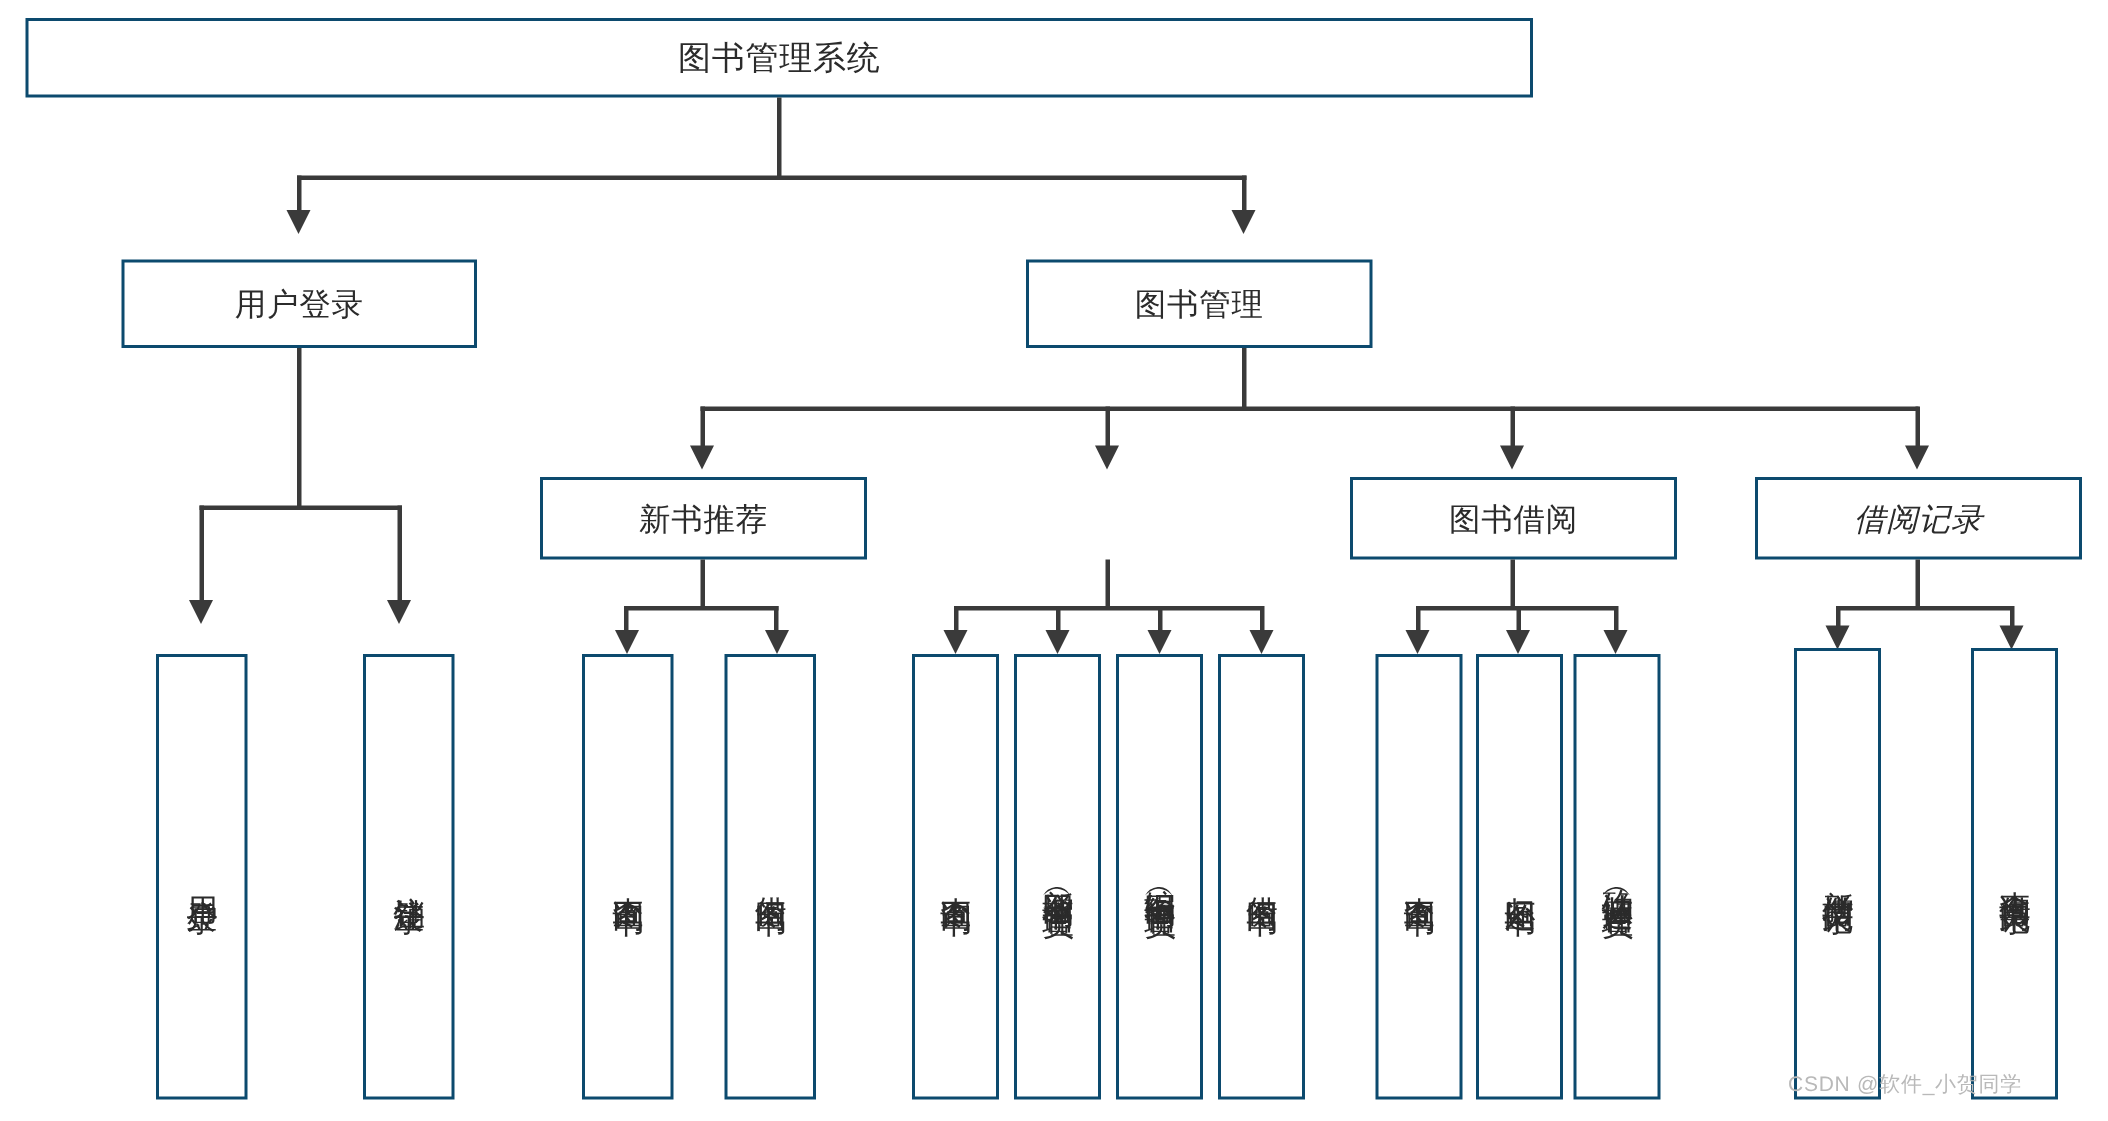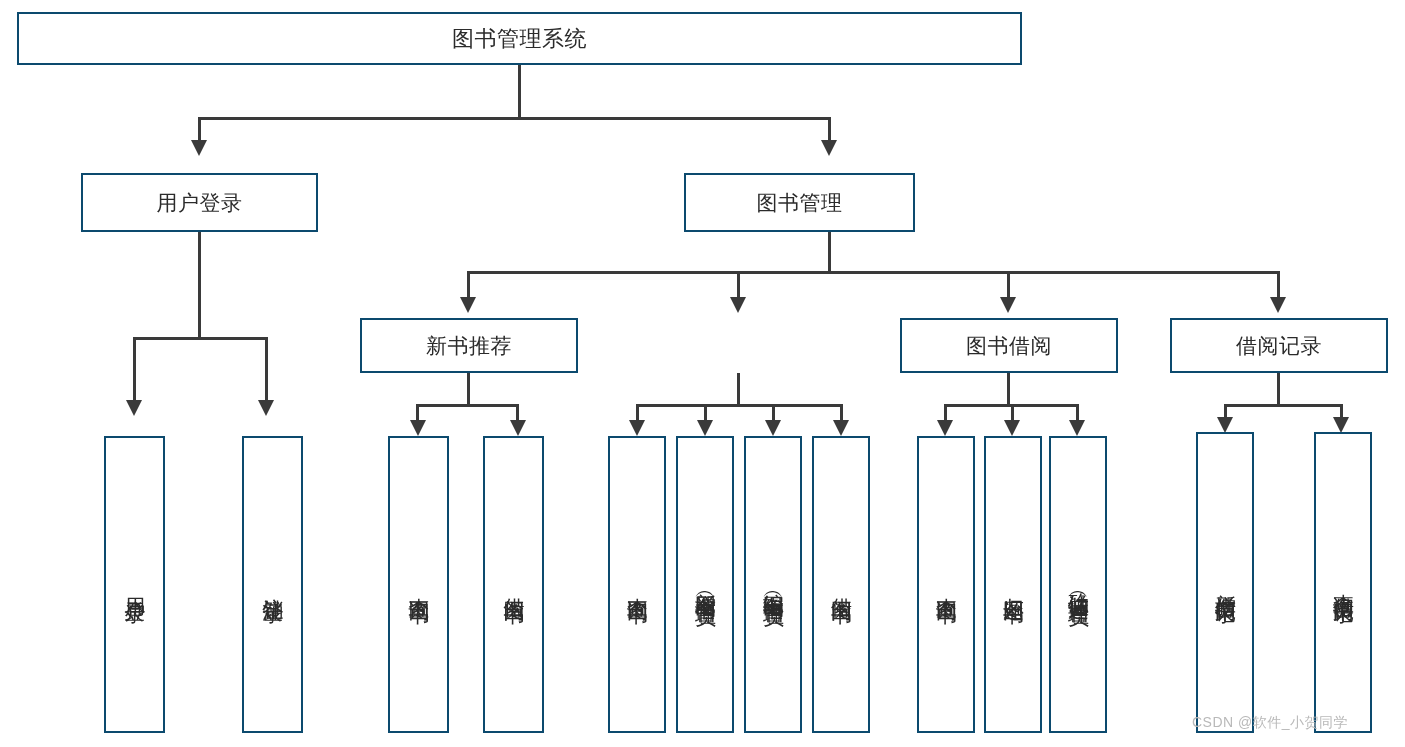--- a/index.html
+++ b/index.html
@@ -118,21 +118,21 @@
   <div class="arrow" style="left:1000px;top:297px;"></div>
   <div class="ln v" style="left:1277px;top:271px;width:3px;height:28px;"></div>
   <div class="arrow" style="left:1270px;top:297px;"></div>
 
   <div class="box h" style="left:360px;top:318px;width:218px;height:55px;">
     <span>新书推荐</span>
   </div>
   <div class="box h" style="left:900px;top:318px;width:218px;height:55px;">
     <span>图书借阅</span>
   </div>
-  <div class="box h" style="left:1170px;top:318px;width:218px;height:55px;">
+  <div class="box h" style="left:1170px;top:318px;width:218px;height:55px;font-style:italic;">
     <span>借阅记录</span>
   </div>
 
   <div class="ln v" style="left:467px;top:373px;width:3px;height:33px;"></div>
   <div class="ln h" style="left:416px;top:404px;width:103px;height:3px;"></div>
   <div class="ln v" style="left:416px;top:404px;width:3px;height:20px;"></div>
   <div class="arrow" style="left:410px;top:420px;"></div>
   <div class="ln v" style="left:516px;top:404px;width:3px;height:20px;"></div>
   <div class="arrow" style="left:510px;top:420px;"></div>
 

